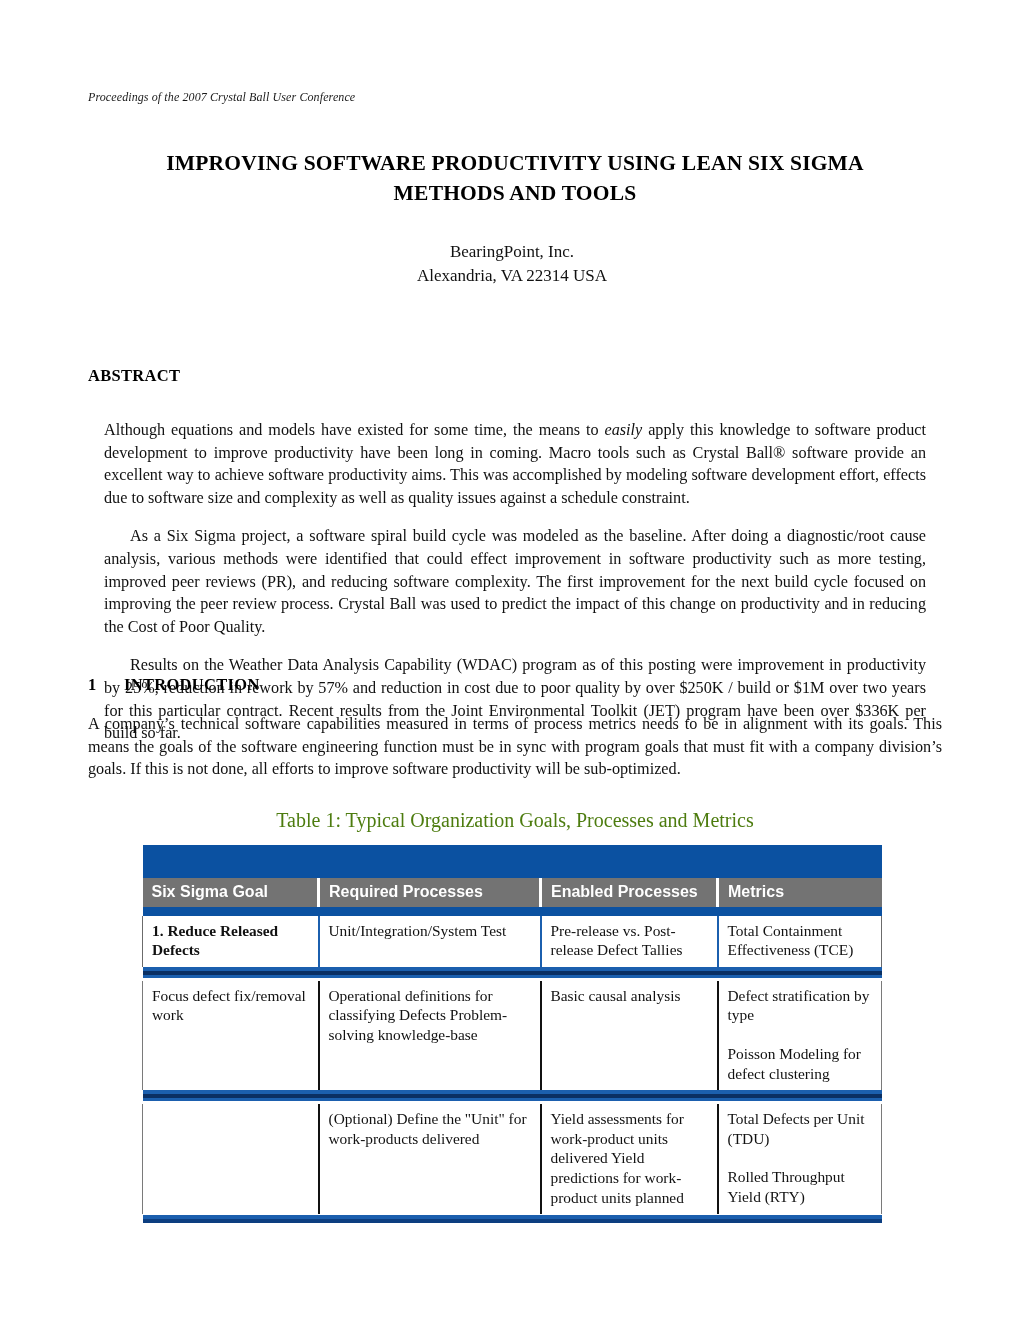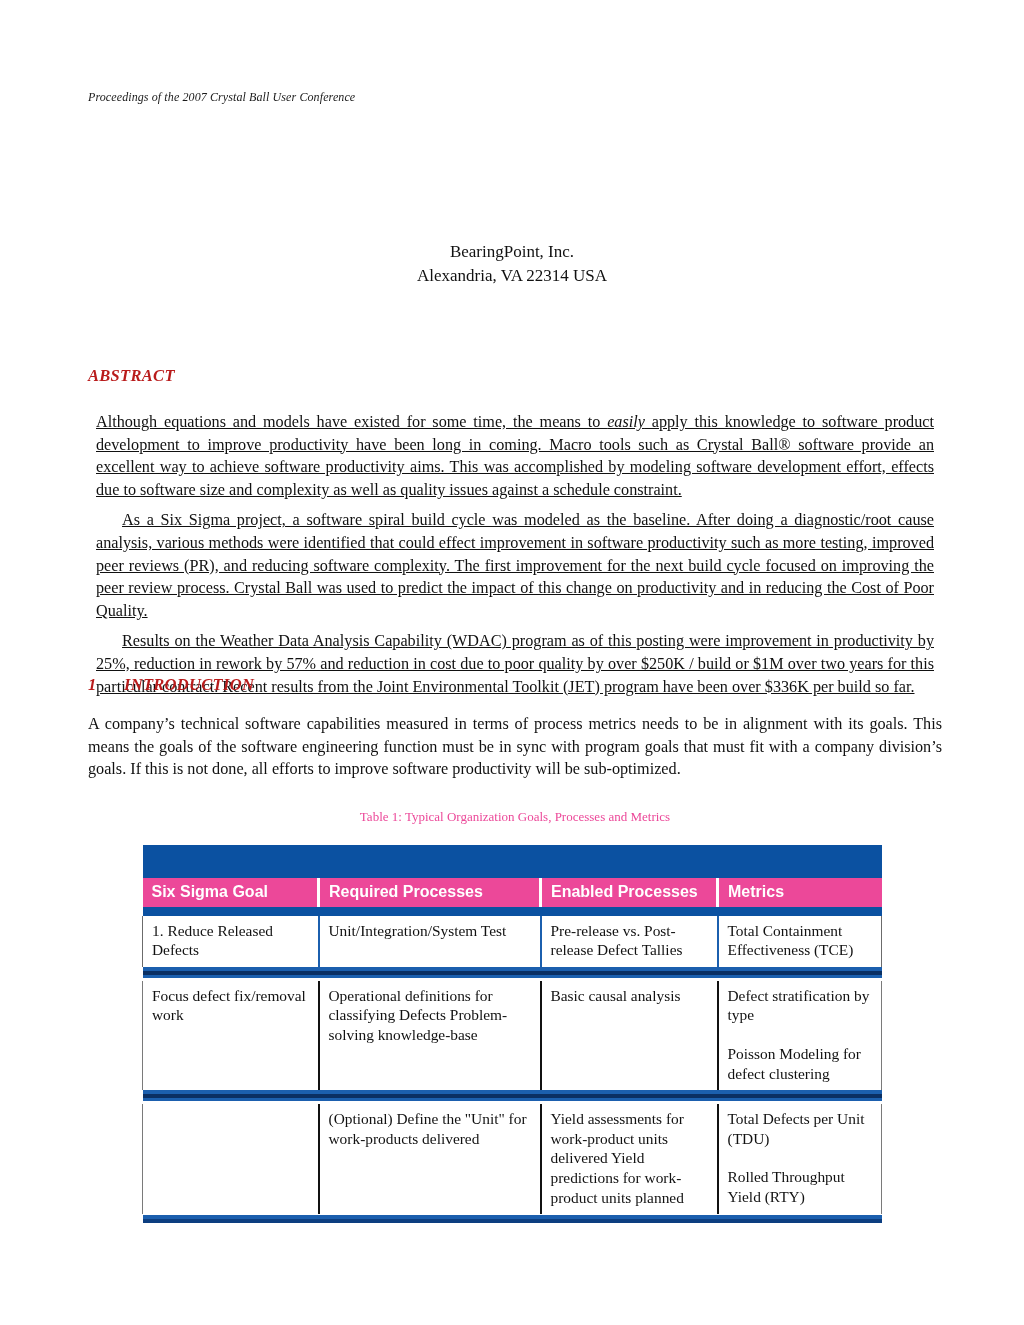--- a/index.html
+++ b/index.html
@@ -57,55 +57,54 @@
     line-height: 23.5px;
     color: #111;
   }
 
   
   .section-heading {
     position: absolute;
     font-weight: bold;
     font-size: 16.5px;
     letter-spacing: 0.3px;
-    color: #b91c1c;
-    font-style: italic;
+    color: #000000;
   }
   #abstract-heading { left: 88px; top: 366px; }
 
   .body-col {
     position: absolute;
     left: 88px;
     width: 854px;
     font-size: 16.2px;
     line-height: 22.6px;
     text-align: justify;
     color: #111;
   }
   #abstract-body { top: 403px; }
-  #abstract-body p { margin: 8px; text-decoration: underline; }
+  #abstract-body p { margin: 16px; }
   #abstract-body p.indent { text-indent: 26px; }
 
   
   #intro-heading { left: 88px; top: 675px; }
   #intro-heading .num { display: inline-block; width: 36px; }
 
   #intro-body { top: 713px; }
   #intro-body p { margin: 0; }
   #intro-body p.indent { text-indent: 26px; }
 
   
   .table-caption {
     position: absolute;
     left: 88px;
     top: 809px;
     width: 854px;
     text-align: center;
-    font-size: 13px;
-    color: #ec4899;
+    font-size: 20px;
+    color: #4d7c0f;
   }
 
   
   .tbl-wrap {
     position: absolute;
     left: 142px;
     top: 845px;
     width: 739px;
   }
   table.goals {
@@ -123,21 +122,21 @@
   
   tr.band-top td {
     background: #0B51A1;
     height: 33px;
     padding: 0;
     border: 0;
   }
 
   
   tr.hdr td {
-    background: #ec4899;
+    background: #737373;
     color: #ffffff;
     font-family: "Liberation Sans", "DejaVu Sans", sans-serif;
     font-weight: bold;
     font-size: 16px;
     padding: 4px 9px 5px 9px;
     border-left: 3px solid #ffffff;
     border-right: 3px solid #ffffff;
     border-top: 0;
     border-bottom: 0;
     white-space: nowrap;
@@ -157,21 +156,21 @@
   td.cell {
     background: #ffffff;
     vertical-align: top;
     padding: 5px 8px 7px 9px;
     border-left: 2px solid #1b5fae;
     border-right: 2px solid #1b5fae;
     border-top: 0;
     border-bottom: 0;
     color: #111;
   }
-  td.cell.bold { font-weight: normal; margin-top: 36px; }
+  td.cell.bold { font-weight: bold; margin-top: 36px; }
   td.cell.first { border-left: 1px solid #6b6b6b; }
   td.cell.last { border-right: 1px solid #6b6b6b; }
 
   
   tr.plain td.cell {
     border-left: 2px solid #111111;
     border-right: 2px solid #111111;
   }
   tr.plain td.cell.first { border-left: 1px solid #7a7a7a; }
   tr.plain td.cell.last  { border-right: 1px solid #7a7a7a; }
@@ -203,20 +202,21 @@
 
   .cell-gap { display: block; height: 19px; }
 </style>
 </head>
 <body>
 
 <div class="page">
 
   <div class="running-header">Proceedings of the 2007 Crystal Ball User Conference</div>
 
+  <div class="doc-title">IMPROVING SOFTWARE PRODUCTIVITY USING LEAN SIX SIGMA METHODS AND TOOLS</div>
 
   <div class="author-block">
     <div>BearingPoint, Inc.</div>
     <div>Alexandria, VA 22314 USA</div>
   </div>
 
   <div class="section-heading" id="abstract-heading">ABSTRACT</div>
 
   <div class="body-col" id="abstract-body">
     <p><span>Although equations and models have existed for some time, the means to </span><em>easily</em><span> apply this knowledge to software product development to improve productivity have been long in coming.  Macro tools such as Crystal Ball® software provide an excellent way to achieve software productivity aims.  This was accomplished by modeling software development effort, effects due to software size and complexity as well as quality issues against a schedule constraint.</span></p>

